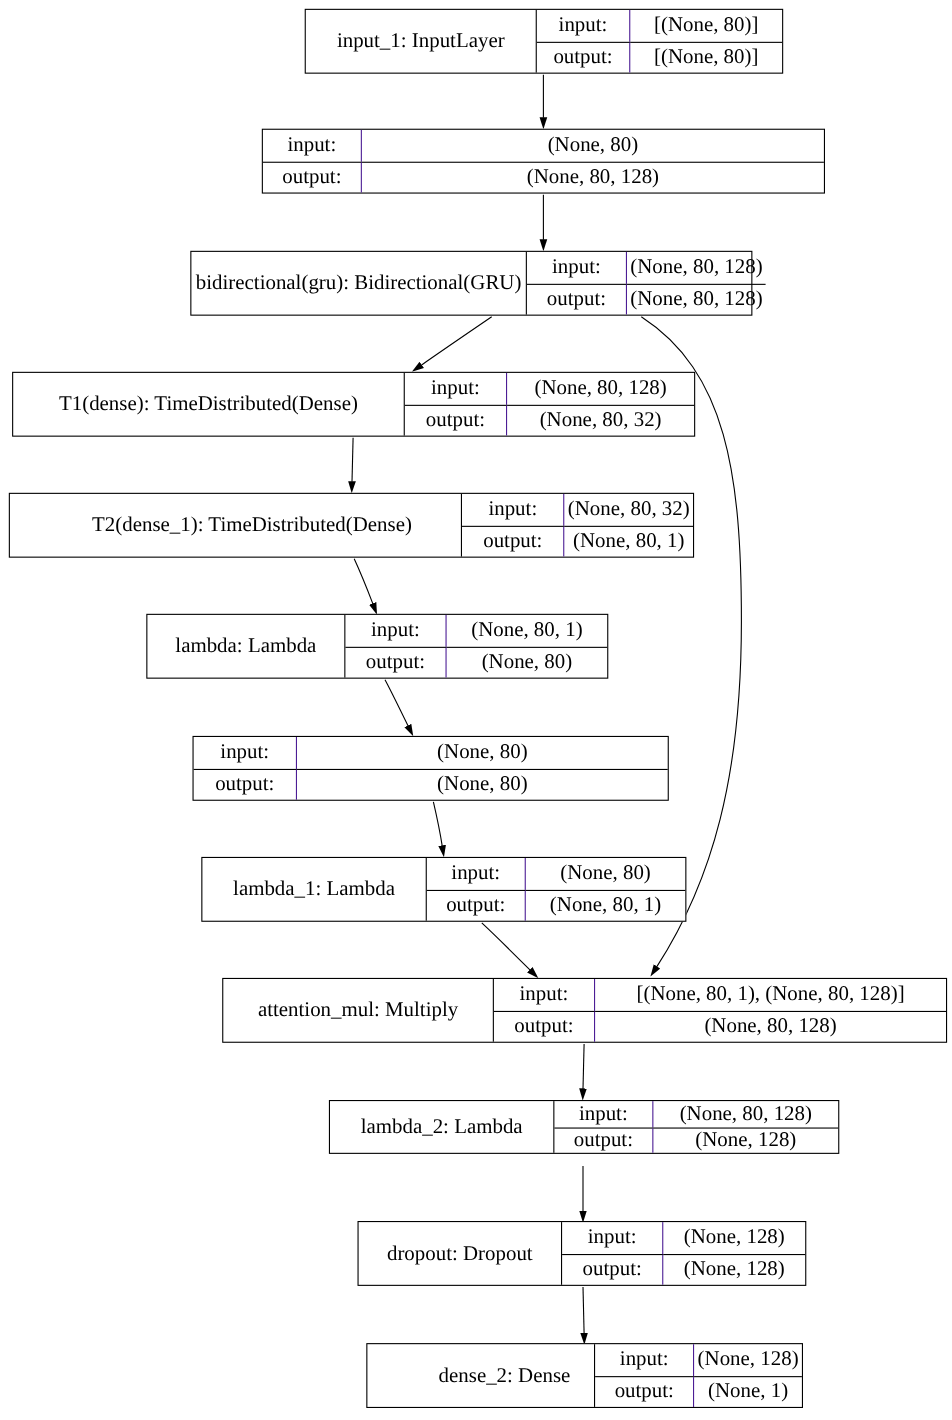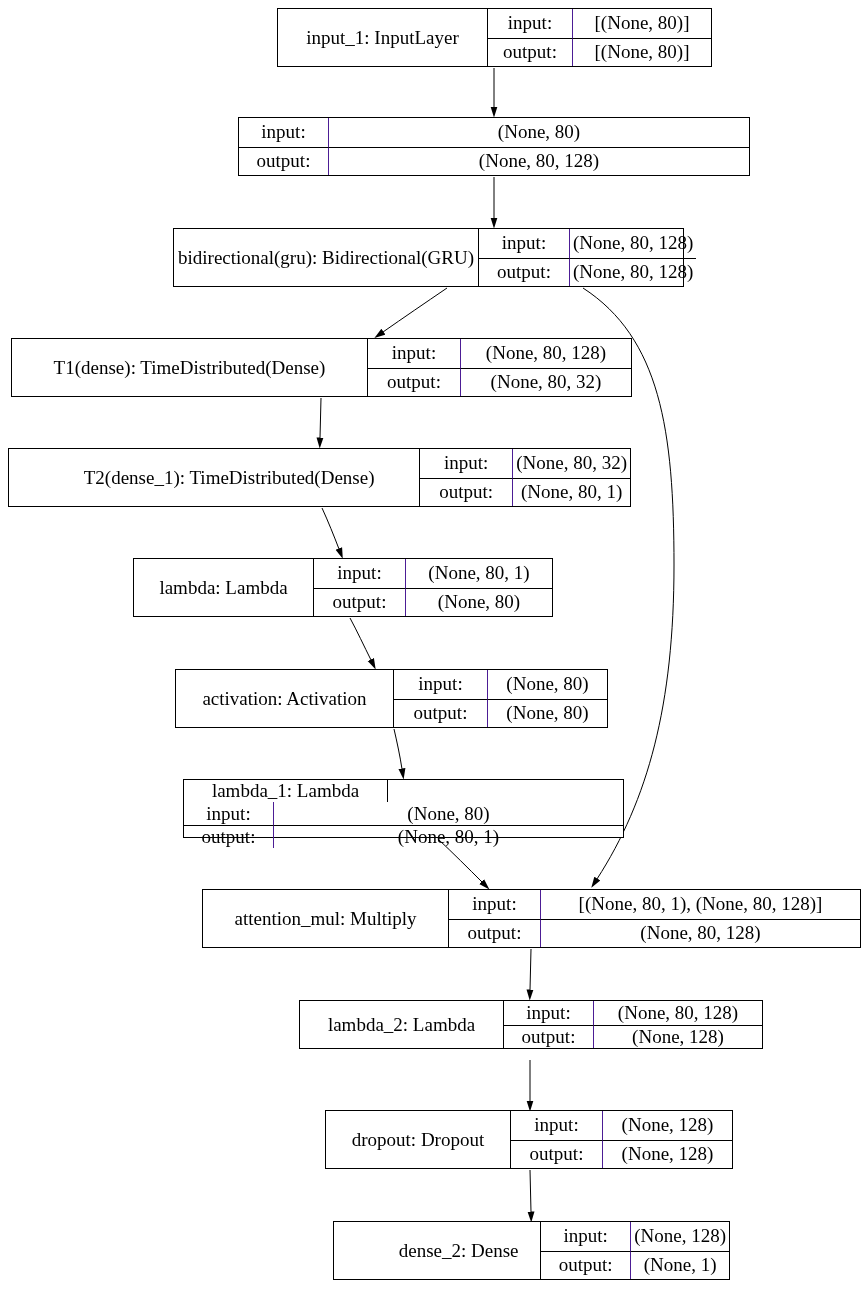--- a/index.html
+++ b/index.html
@@ -126,29 +126,28 @@
       <div class="node" style="left: 133px; top: 558px; width: 420px; height: 59px;">
         <div class="label-cell" style="width: 180px;">lambda: Lambda</div>
         <div class="io-grid" style="grid-template-columns: 92px 1fr;">
           <div class="cell key">input:</div>
           <div class="cell val">(None, 80, 1)</div>
           <div class="cell key bt">output:</div>
           <div class="cell val bt">(None, 80)</div>
         </div>
       </div>
       <div class="node" style="left: 175px; top: 669px; width: 433px; height: 59px;">
-        <div class="label-cell" style="width: 218px;">activation: Activation</div>
         <div class="io-grid" style="grid-template-columns: 94px 1fr;">
           <div class="cell key">input:</div>
           <div class="cell val">(None, 80)</div>
           <div class="cell key bt">output:</div>
           <div class="cell val bt">(None, 80)</div>
         </div>
       </div>
-      <div class="node" style="left: 183px; top: 779px; width: 441px; height: 59px; flex-direction: column;">
+      <div class="node" style="left: 183px; top: 779px; width: 441px; height: 59px;">
         <div class="label-cell" style="width: 204px;">lambda_1: Lambda</div>
         <div class="io-grid" style="grid-template-columns: 90px 1fr;">
           <div class="cell key">input:</div>
           <div class="cell val">(None, 80)</div>
           <div class="cell key bt">output:</div>
           <div class="cell val bt">(None, 80, 1)</div>
         </div>
       </div>
       <div class="node" style="left: 202px; top: 889px; width: 659px; height: 59px;">
         <div class="label-cell" style="width: 246px;">attention_mul: Multiply</div>

